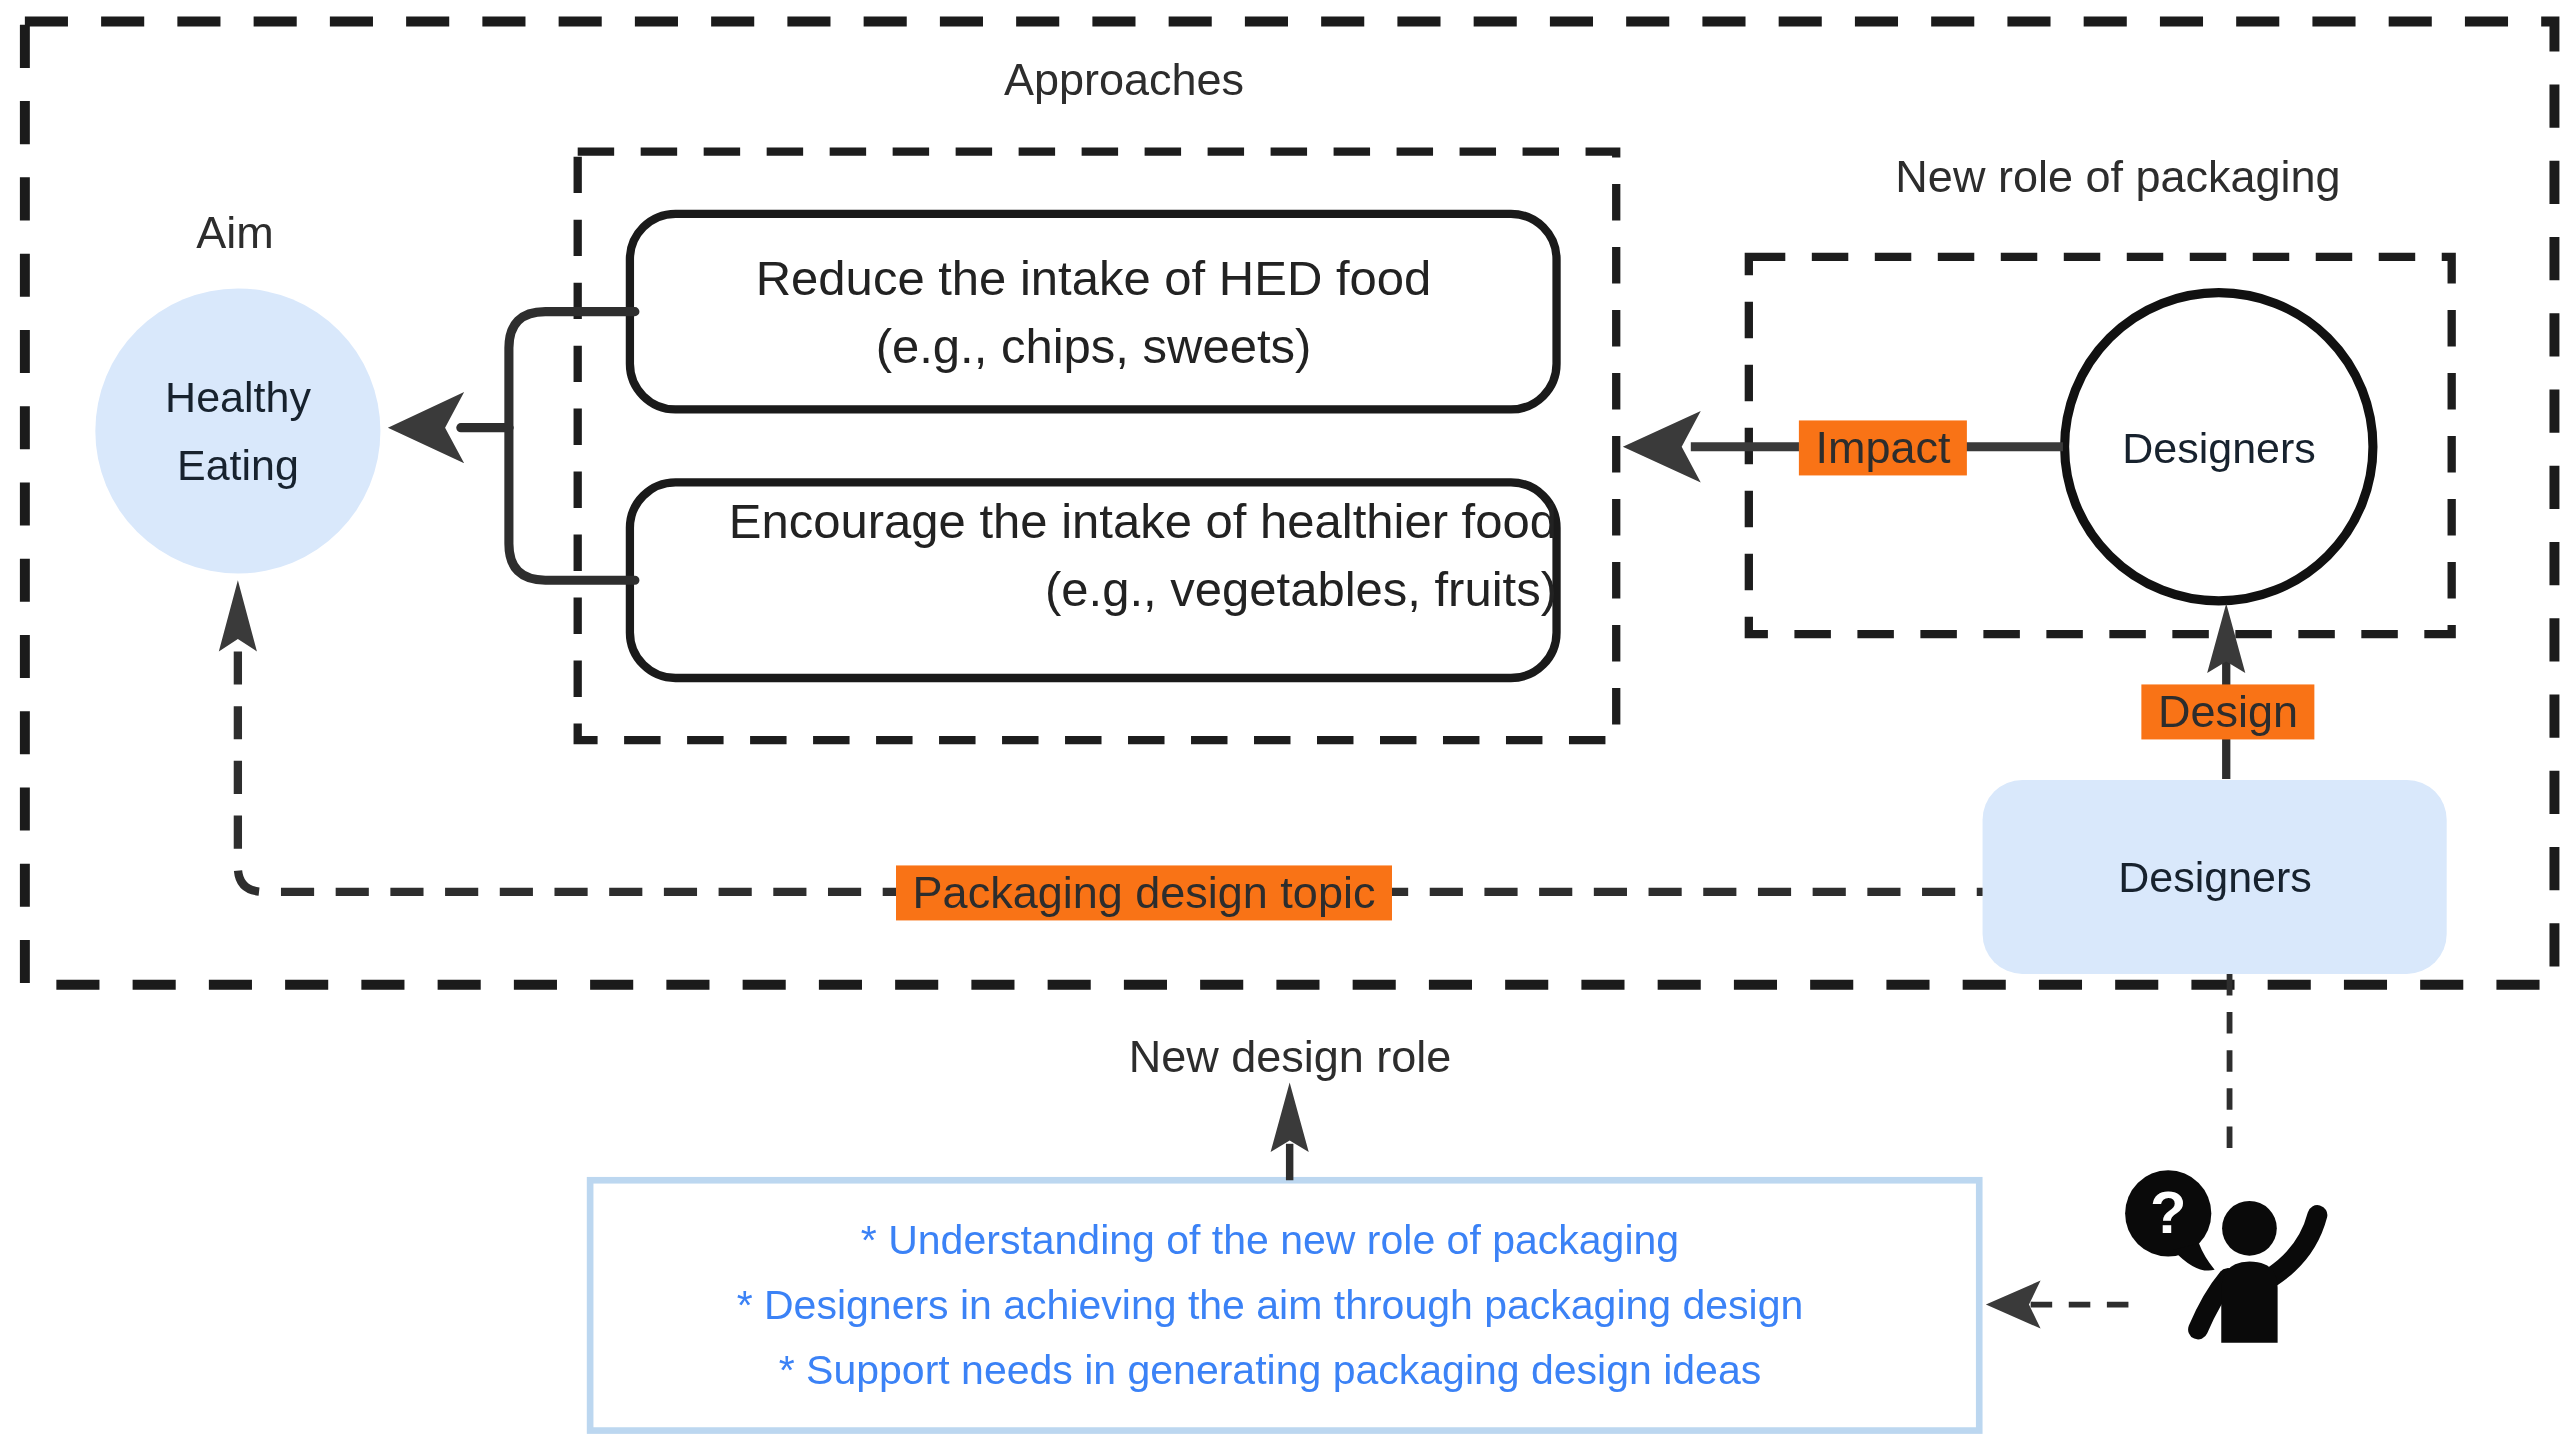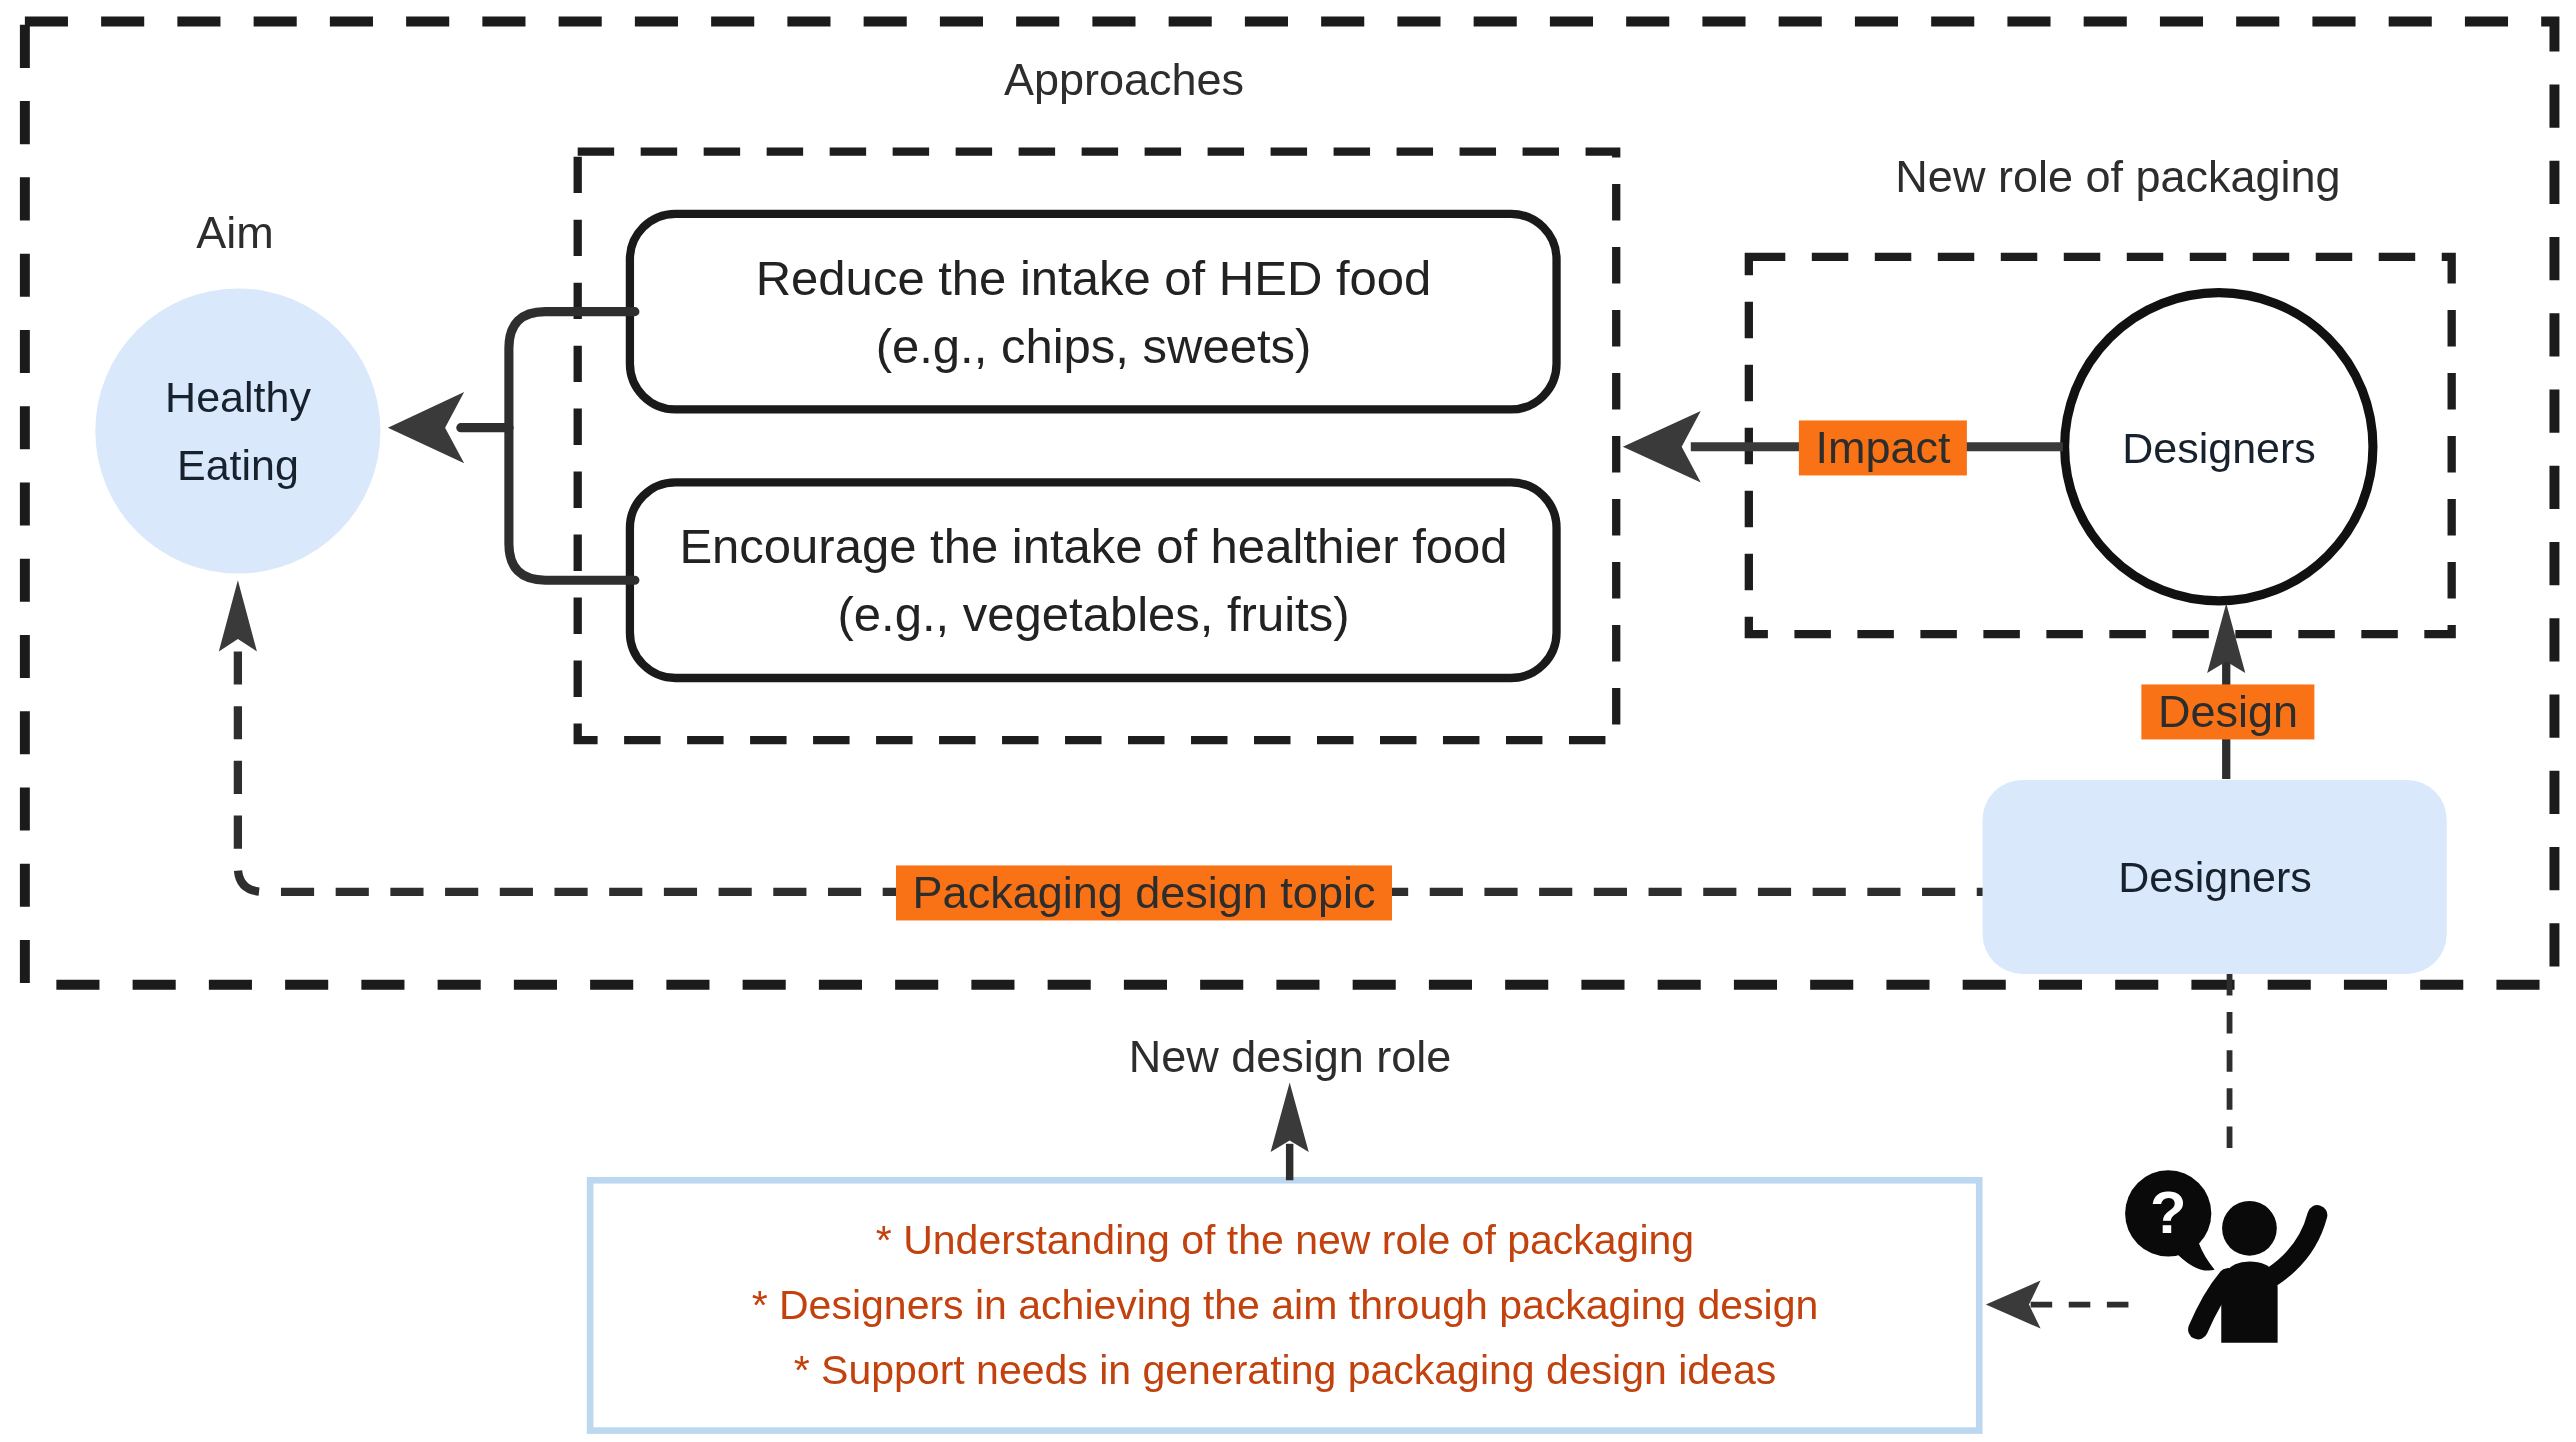--- a/index.html
+++ b/index.html
@@ -7,23 +7,23 @@
           font-family:"Liberation Sans","DejaVu Sans",sans-serif;}
   svg.layer{position:absolute;left:0;top:0;}
   .lbl{position:absolute;transform:translate(-50%,-50%);white-space:nowrap;
        color:#2d2d2d;font-size:45px;line-height:1.15;text-align:center;}
   .node-text{position:absolute;transform:translate(-50%,-50%);white-space:nowrap;
        color:#17222e;font-size:43px;text-align:center;}
   .on-line{background:#f97316;padding:1.7px 16.6px;}
   .two-line{line-height:68px;}
   .boxtext{position:absolute;display:flex;flex-direction:column;justify-content:center;
        align-items:center;text-align:center;color:#222222;font-size:49px;line-height:68px;}
-  .needs{position:absolute;left:597px;top:1187px;width:1376px;height:237px;
+  .needs{position:absolute;left:582px;top:1187px;width:1376px;height:237px;
        display:flex;flex-direction:column;justify-content:center;align-items:center;
-       color:#c2410c;font-size:41px;line-height:65px;text-align:right;}
+       color:#3b82f6;font-size:41px;line-height:65px;text-align:right;}
 </style>
 </head>
 <body>
 
 <div class="canvas">
 
   <svg class="layer" width="2576" height="1443" viewBox="0 0 3108 1741">
 
     <rect x="30" y="26" width="3052" height="1162" fill="none" stroke="#1b1b1b" stroke-width="12" stroke-dasharray="52 40"></rect>
 
@@ -91,21 +91,21 @@
     <div>Healthy</div>
     <div>Eating</div>
   </div>
   <div class="node-text" style="left:2219px;top:448px;">Designers</div>
   <div class="node-text" style="left:2215px;top:877px;">Designers</div>
 
   <div class="boxtext" style="left:630px;top:214px;width:927px;height:196px;">
     <div>Reduce the intake of HED food</div>
     <div>(e.g., chips, sweets)</div>
   </div>
-  <div class="boxtext" style="left:630px;top:482px;width:927px;height:196px;">
+  <div class="boxtext" style="left:630px;top:457px;width:927px;height:196px;align-items:flex-end;">
     <div>Encourage the intake of healthier food</div>
     <div>(e.g., vegetables, fruits)</div>
   </div>
 
   <div class="needs">
     <div>* Understanding of the new role of packaging</div>
     <div>* Designers in achieving the aim through packaging design</div>
     <div>* Support needs in generating packaging design ideas</div>
   </div>
 

